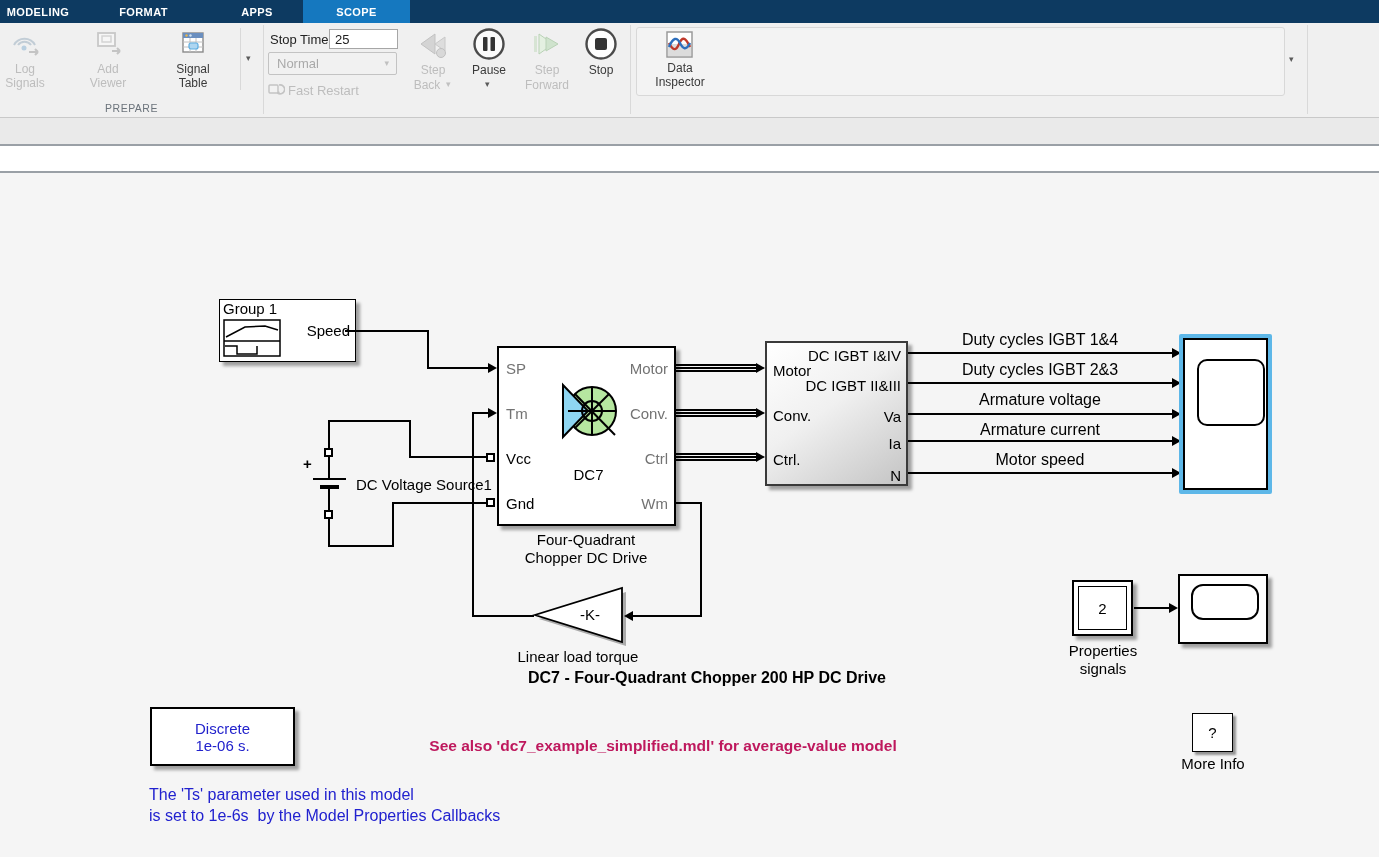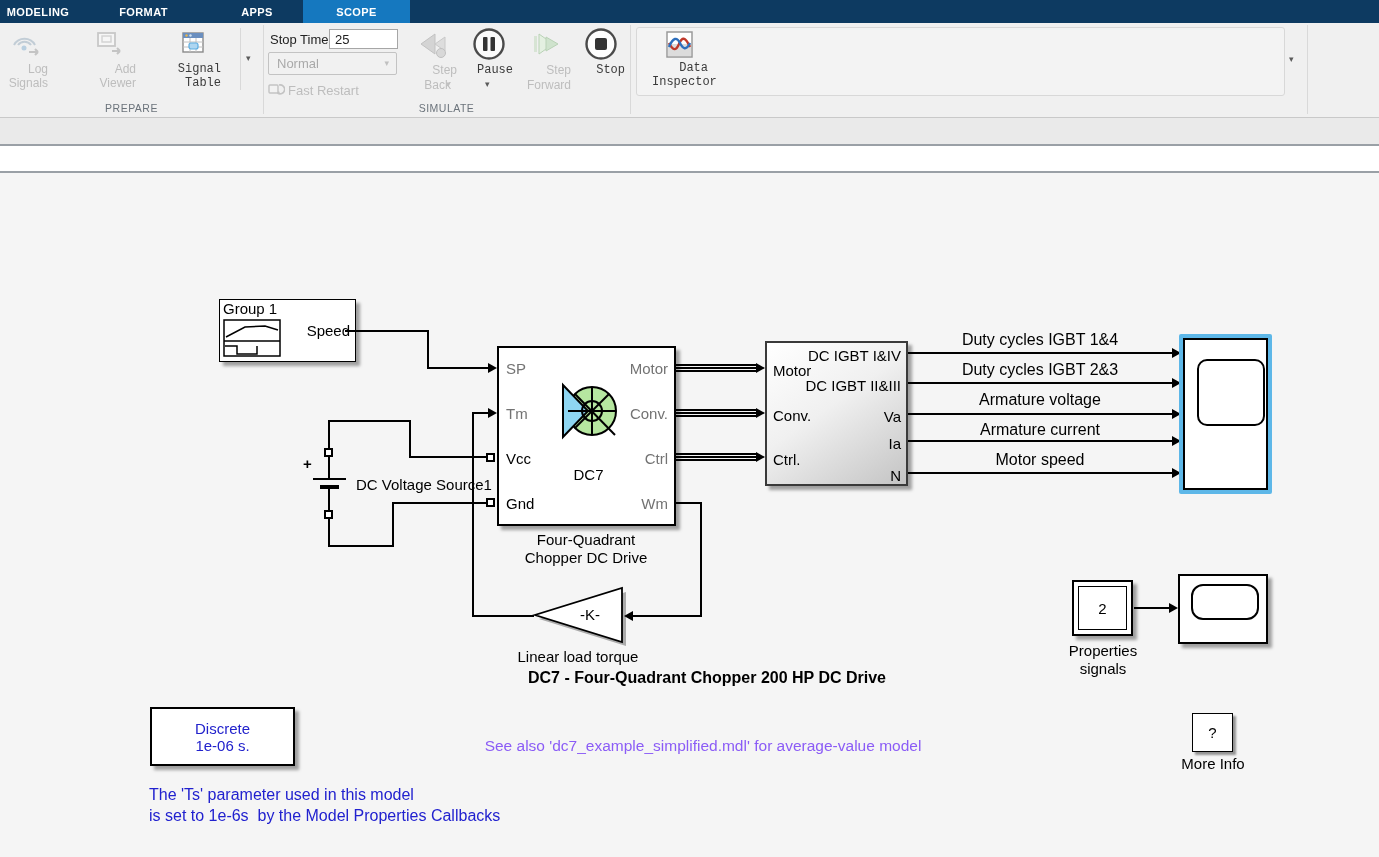--- a/index.html
+++ b/index.html
@@ -10,23 +10,23 @@
   .tabbar{position:absolute;left:0;top:0;width:1379px;height:23px;background:#0d3a61;display:flex;}
   .tab{height:23px;display:flex;align-items:center;justify-content:center;
        color:#ffffff;font-size:11px;font-weight:bold;letter-spacing:.4px;cursor:default;}
   .tab.active{background:#1578bf;}
   
   .ribbon{position:absolute;left:0;top:23px;width:1379px;height:94px;background:#f0f0f0;
           border-bottom:1px solid #c9c9c9;}
   .rsec-label{position:absolute;top:79px;height:14px;font-size:10.5px;color:#6b737b;
               text-align:center;letter-spacing:.5px;}
   .rsep{position:absolute;top:2px;height:89px;width:1px;background:#d9d9d9;}
-  .rbtn-label{position:absolute;font-size:12px;text-align:right;white-space:nowrap;}
+  .rbtn-label{position:absolute;font-size:12px;text-align:center;white-space:nowrap;}
   .dis{color:#bdbdbd;}
-  .en{color:#3a3a3a;font-family:Liberation Mono, monospace;}
+  .en{color:#3a3a3a;}
   .ddrop{font-size:9px;color:#5a5a5a;}
   .ddrop.dis{color:#c0c0c0;}
   .stoptime{position:absolute;left:329px;top:29px;width:62px;height:18px;border:1px solid #a6a6a6;
             background:#fff;font-family:"Liberation Sans",sans-serif;font-size:13px;color:#222;padding:0 0 0 5px;}
   .combo{position:absolute;left:268px;top:52px;width:127px;height:21px;border:1px solid #c3c3c3;
          border-radius:2px;background:#f1f1f1;}
   .combo span.val{position:absolute;left:8px;top:3px;font-size:13px;color:#a9a9a9;}
   .combo span.arr{position:absolute;right:7px;top:5px;}
   .gallery{position:absolute;left:636px;top:4px;width:647px;height:67px;border:1px solid #d8d8d8;
            border-radius:3px;background:#f3f3f3;}
@@ -154,21 +154,20 @@
 
   <div>
     <svg class="abs" style="left:584px;top:4px" width="34" height="34">
       <circle cx="17" cy="17" r="14.5" fill="#fdfdfd" stroke="#4a4a4a" stroke-width="2.4"></circle>
       <rect x="11" y="11" width="12" height="12" rx="2" fill="#333"></rect>
     </svg>
     <div class="rbtn-label en" style="left:577px;top:40px;width:48px">Stop</div>
   </div>
 
   <div class="rsep" style="left:630px"></div>
-  <div class="rsec-label" style="left:263px;width:367px">SIMULATE</div>
 
   <div class="gallery"></div>
   <div>
     <svg class="abs" style="left:666px;top:8px" width="27" height="27">
       <rect x="1" y="1" width="25" height="25" fill="#ffffff" stroke="#9a9a9a" stroke-width="1.5"></rect>
       <rect x="2" y="13" width="23" height="12" fill="#dcdcdc"></rect>
       <path d="M3,12 C7,20 10,20 13,13 S19,5 24,16" fill="none" stroke="#c0392b" stroke-width="2.4"></path>
       <path d="M3,16 C7,6 11,6 14,12 S20,20 24,12" fill="none" stroke="#2e6fbd" stroke-width="2.4"></path>
     </svg>
     <div class="rbtn-label en" style="left:652px;top:38px;width:56px">Data</div>
@@ -314,15 +313,15 @@
   <div>Discrete</div>
   <div>1e-06 s.</div>
 </div>
 
 <div class="blk" style="left:1192px;top:713px;width:41px;height:39px;border-width:1.5px;box-shadow:3px 3px 2px rgba(0,0,0,.4);display:flex;align-items:center;justify-content:center;font-size:15px">
   <div>?</div>
 </div>
 <div class="lbl c" style="left:1213px;top:755px">More Info</div>
 
 <div class="abs" style="left:707px;top:669px;transform:translateX(-50%);font-size:16px;font-weight:bold;white-space:nowrap">DC7 - Four-Quadrant Chopper 200 HP DC Drive</div>
-<div class="abs" style="left:703px;top:737px;transform:translateX(-50%);font-size:15.5px;font-weight:normal;color:#8b5cf6;white-space:nowrap">See also 'dc7_example_simplified.mdl' for average-value model</div>
+<div class="abs" style="left:663px;top:737px;transform:translateX(-50%);font-size:15.5px;font-weight:bold;color:#be185d;white-space:nowrap">See also 'dc7_example_simplified.mdl' for average-value model</div>
 <div class="ann-blue" style="left:149px;top:786px">The 'Ts' parameter used in this model</div>
 <div class="ann-blue" style="left:149px;top:807px">is set to 1e-6s  by the Model Properties Callbacks</div>
 
 </body></html>

